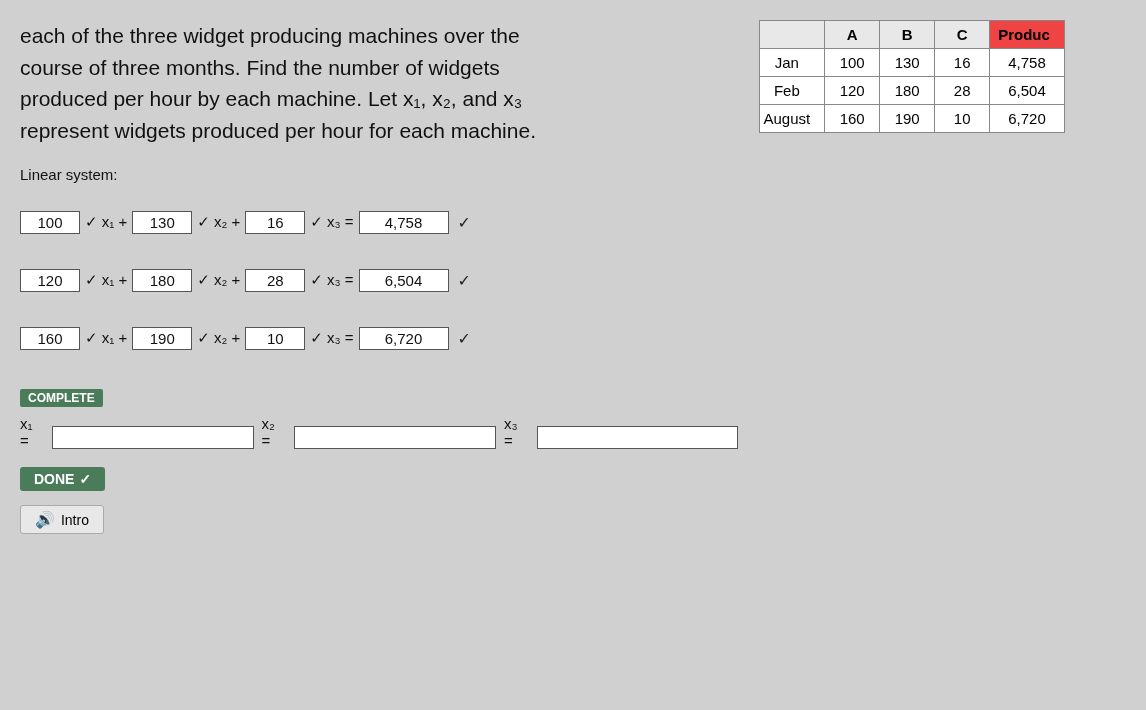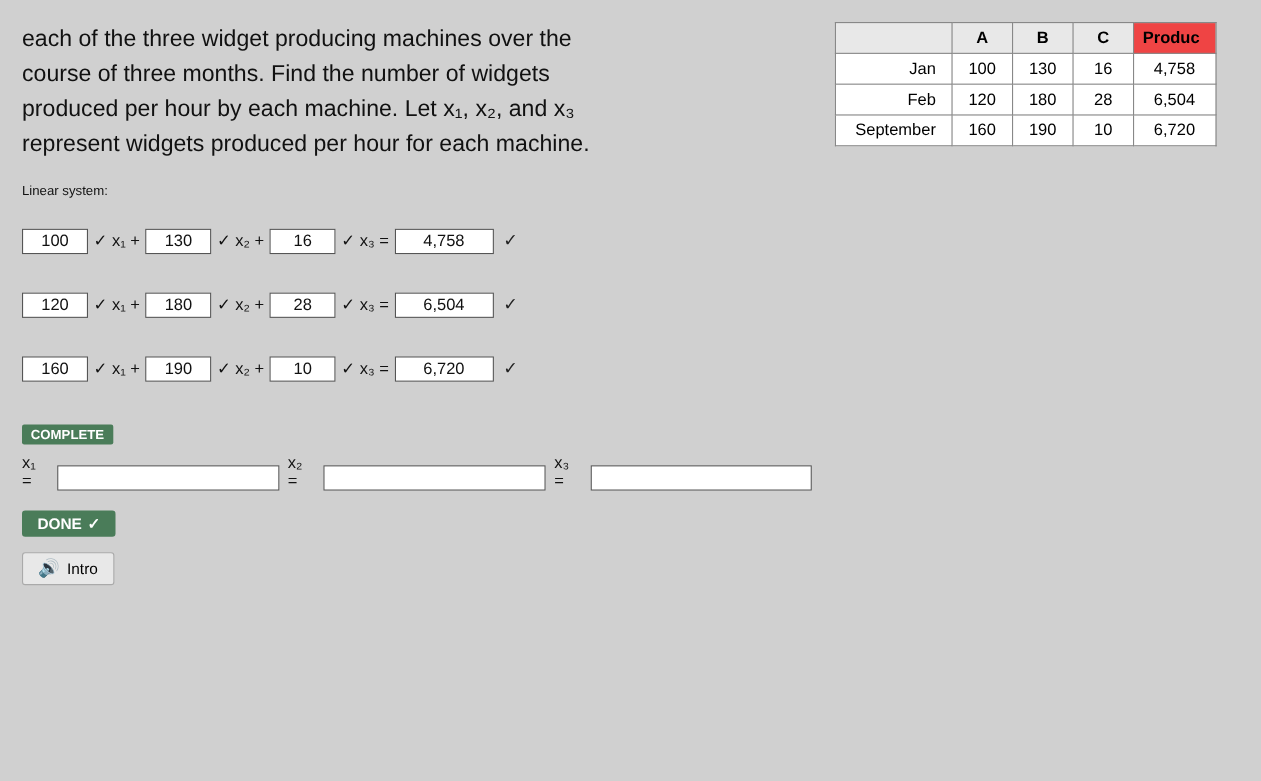--- a/index.html
+++ b/index.html
@@ -21,21 +21,21 @@
       flex: 0 0 640px;
       color: #111;
     }
     .problem-text {
       font-size: 21px;
       line-height: 1.5;
       margin-bottom: 20px;
       max-width: 560px;
     }
     .linear-system-label {
-      font-size: 12px;
+      font-size: 15px;
       font-weight: normal;
       margin-bottom: 14px;
     }
     .equation-row {
       display: flex;
       align-items: center;
       margin-bottom: 8px;
       gap: 3px;
       font-size: 15px;
     }
@@ -140,22 +140,22 @@
     }
     .data-table .header-produc {
       background: #ef4444;
       font-weight: bold;
       text-align: left;
       padding-left: 8px;
     }
     .data-table .row-label {
       background: #fff;
       font-weight: normal;
-      text-align: right;
-      padding-left: 18px;
+      text-align: center;
+      padding-left: 4px;
     }
   </style>
 </head>
 <body>
 
 <div class="main-container">
 
   <div class="left-panel">
     <p class="problem-text">each of the three widget producing machines over the course of three months. Find the number of widgets produced per hour by each machine. Let x₁, x₂, and x₃ represent widgets produced per hour for each machine.</p>
 
@@ -245,21 +245,21 @@
           <td>4,758</td>
         </tr>
         <tr>
           <td class="row-label">Feb</td>
           <td>120</td>
           <td>180</td>
           <td>28</td>
           <td>6,504</td>
         </tr>
         <tr>
-          <td class="row-label">September</td>
+          <td class="row-label">August</td>
           <td>160</td>
           <td>190</td>
           <td>10</td>
           <td>6,720</td>
         </tr>
       </tbody>
     </table>
   </div>
 </div>
 

